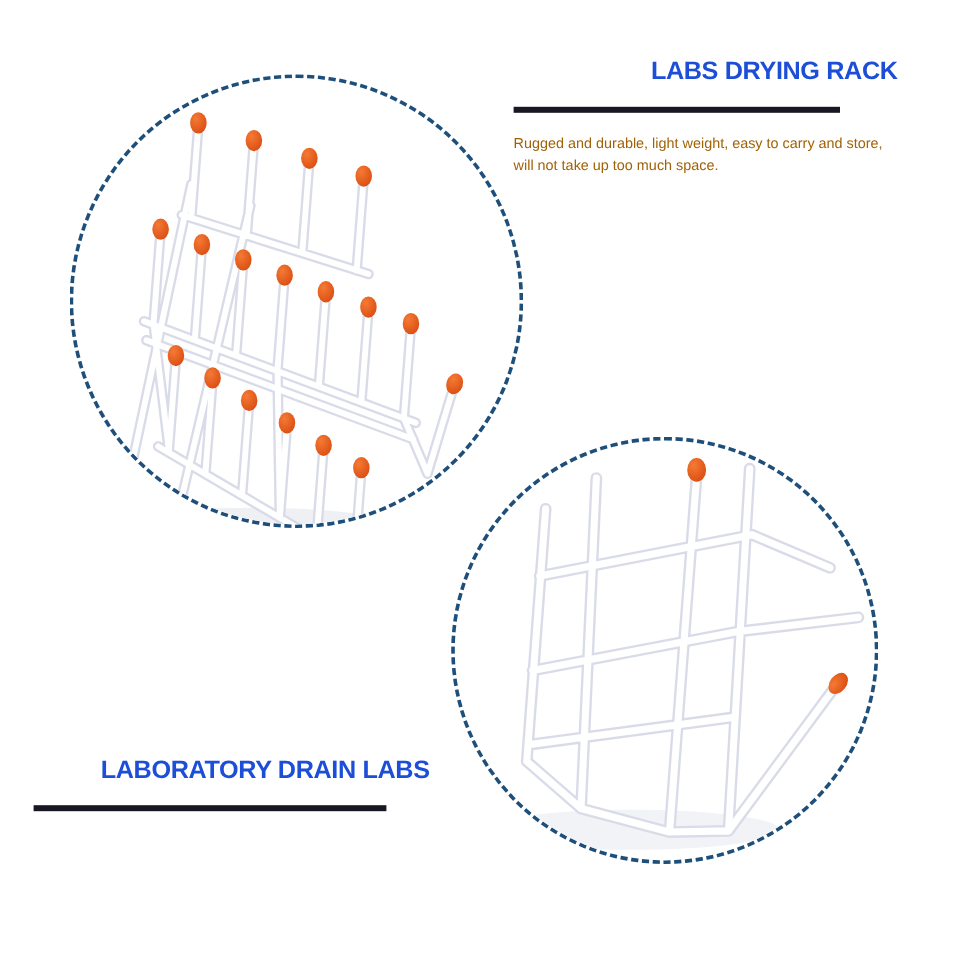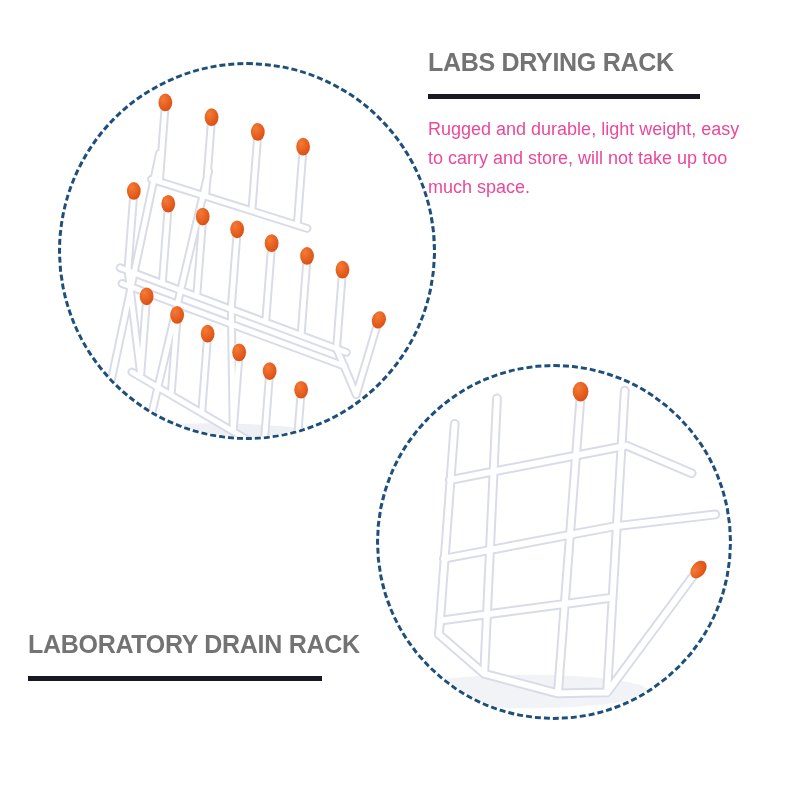--- a/index.html
+++ b/index.html
@@ -23,36 +23,37 @@
     box-sizing: border-box;
   }
   .circle-main   { left: 58px;  top: 62px;  width: 378px; height: 378px; }
   .circle-detail { left: 376px; top: 364px; width: 356px; height: 356px; }
   .photo-circle svg { display: block; width: 100%; height: 100%; }
 
   
   .text-block { position: absolute; }
   .text-block h1 {
     margin: 0;
-    font-size: 25px;
+    font-size: 21px;
     font-weight: 700;
     letter-spacing: -0.3px;
     white-space: nowrap;
-    color: #737373;
+    color: #1d4ed8;
+    text-align: right;
   }
   .divider {
     height: 5px;
     background: #181824;
     margin-top: 17px;
   }
   .text-block p {
     margin: 16px 0 0 0;
-    font-size: 18px;
+    font-size: 12px;
     line-height: 1.6;
-    color: #ec4899;
+    color: #a16207;
   }
 
   .block-top-right  { left: 428px; top: 48px;  width: 320px; }
   .block-top-right .divider { width: 272px; }
   .block-bottom-left { left: 28px; top: 630px; width: 330px; }
   .block-bottom-left .divider { width: 294px; }
 </style>
 </head>
 <body>
 
@@ -139,17 +140,17 @@
         <use href="#rack2" xlink:href="#rack2" stroke="#ffffff" stroke-width="6" stroke-linecap="round" stroke-linejoin="round"></use>
       </g>
       <g fill="url(#tipGrad2)">
         <ellipse cx="205" cy="25" rx="8" ry="10"></ellipse>
         <ellipse cx="325" cy="206" rx="10" ry="7" transform="rotate(-52 325 206)"></ellipse>
       </g>
     </svg>
   </div>
 
   <section class="text-block block-bottom-left">
-    <h1>LABORATORY DRAIN RACK</h1>
+    <h1>LABORATORY DRAIN LABS</h1>
     <div class="divider"></div>
   </section>
 
 </div>
 
 </body></html>

